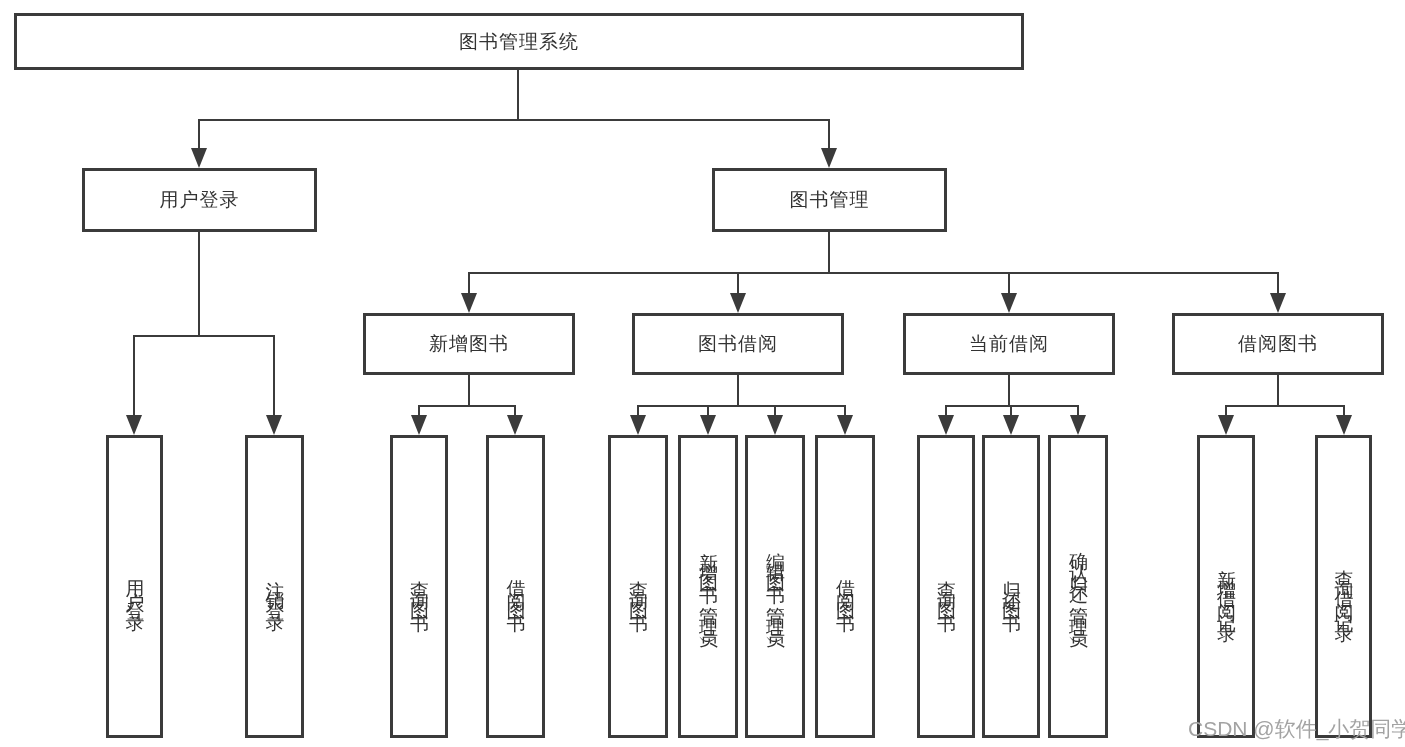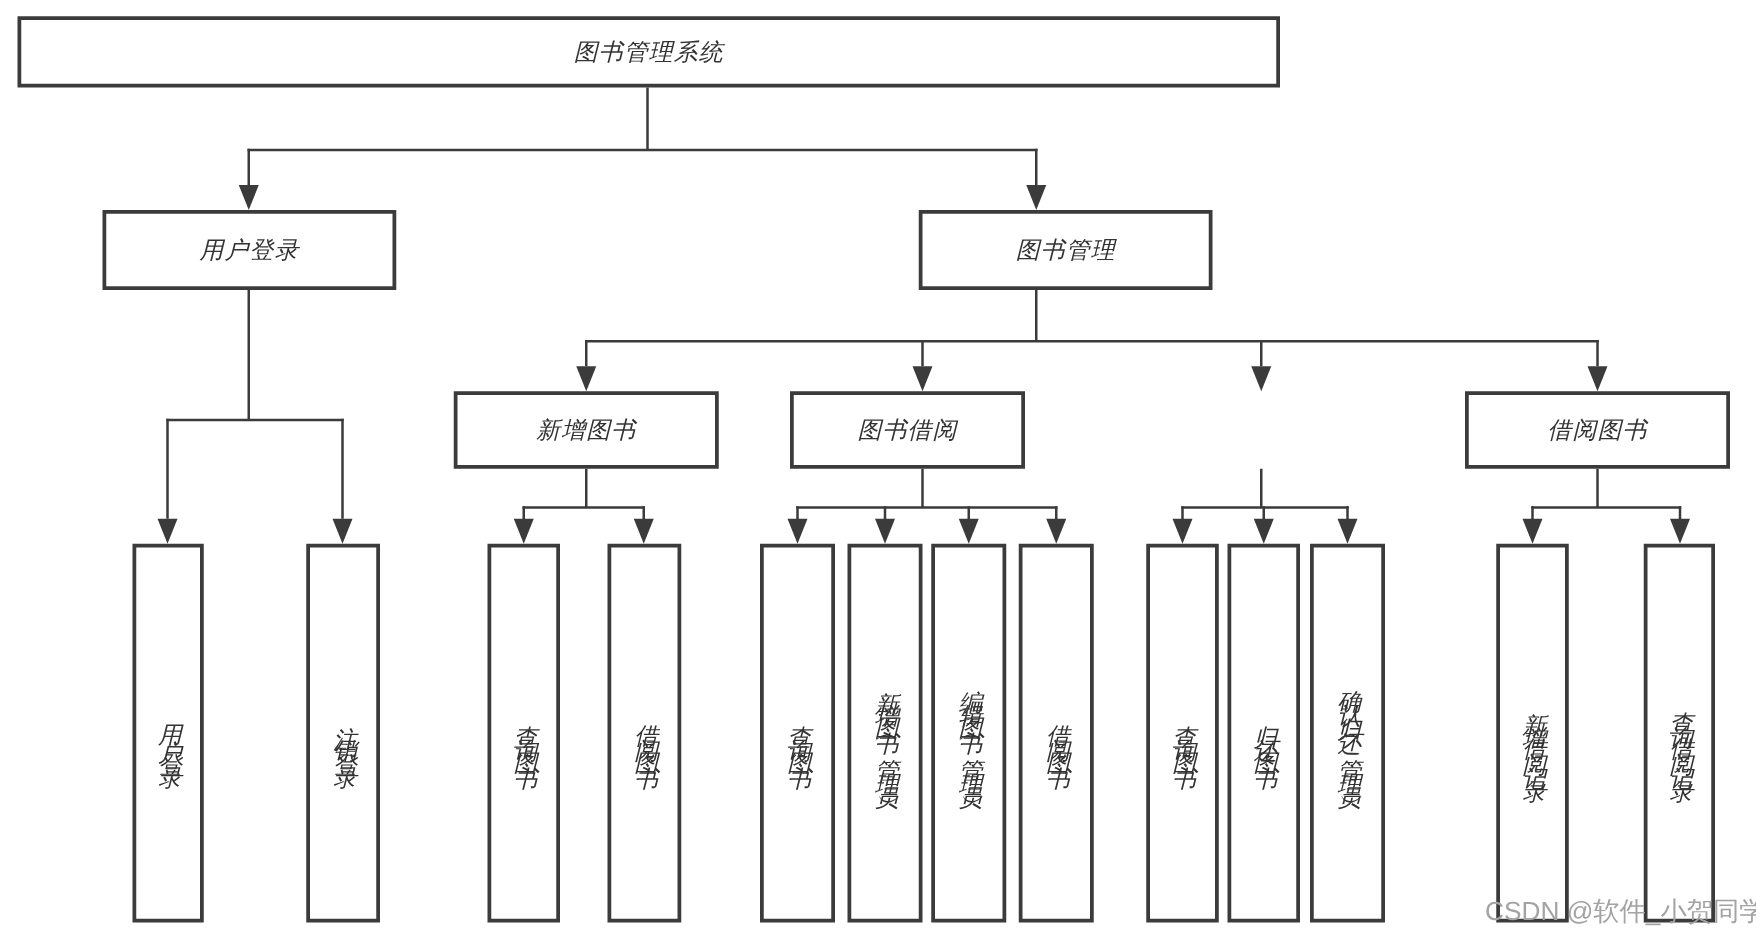--- a/index.html
+++ b/index.html
@@ -6,21 +6,21 @@
     --line:#3b3b3b; --text:#333333; --boxbg:#ffffff; --wm:#a3a3a3; --bg:#ffffff;
   }
   html,body{margin:0;padding:0;}
   body{
     width:1405px;height:747px;background:var(--bg);
     font-family:"Liberation Sans",sans-serif;overflow:hidden;
   }
   #canvas{position:relative;width:1405px;height:747px;background:var(--bg);}
   .box{
     position:absolute;box-sizing:border-box;background:var(--boxbg);
-    border:3px solid var(--line);display:flex;align-items:center;justify-content:center;font-style:italic;
+    border:3px solid var(--line);display:flex;align-items:center;justify-content:center;
   }
   .hlabel{font-size:19px;color:var(--text);white-space:nowrap;letter-spacing:1px;}
   .vlabel{
     writing-mode:vertical-rl;text-orientation:mixed;
     font-size:19px;color:var(--text);letter-spacing:11px;line-height:1.2;
   }
   .line{position:absolute;background:var(--line);}
   .arrow{
     position:absolute;width:0;height:0;
     border-left:8px solid transparent;border-right:8px solid transparent;
@@ -36,29 +36,32 @@
 
 <div id="canvas">
 
   <div class="box" style="left:14px;top:13px;width:1010px;height:57px;">
     <span class="hlabel">图书管理系统</span>
   </div>
 
   <div class="box" style="left:82px;top:168px;width:235px;height:64px;">
     <span class="hlabel">用户登录</span>
   </div>
-  <div class="box" style="left:712px;top:168px;width:235px;height:64px;margin-left:23px;">
+  <div class="box" style="left:712px;top:168px;width:235px;height:64px;">
     <span class="hlabel">图书管理</span>
   </div>
 
   <div class="box" style="left:363px;top:313px;width:212px;height:62px;">
     <span class="hlabel">新增图书</span>
   </div>
-  <div class="box" style="left:632px;top:313px;width:188px;height:62px;">
+  <div class="box" style="left:632px;top:313px;width:212px;height:62px;">
     <span class="hlabel">图书借阅</span>
+  </div>
+  <div class="box" style="left:903px;top:313px;width:212px;height:62px;">
+    <span class="hlabel">当前借阅</span>
   </div>
   <div class="box" style="left:1172px;top:313px;width:212px;height:62px;">
     <span class="hlabel">借阅图书</span>
   </div>
 
   <div class="box" style="left:106px;top:435px;width:57px;height:303px;">
     <span class="vlabel">用户登录</span>
   </div>
   <div class="box" style="left:245px;top:435px;width:59px;height:303px;">
     <span class="vlabel">注销登录</span>

